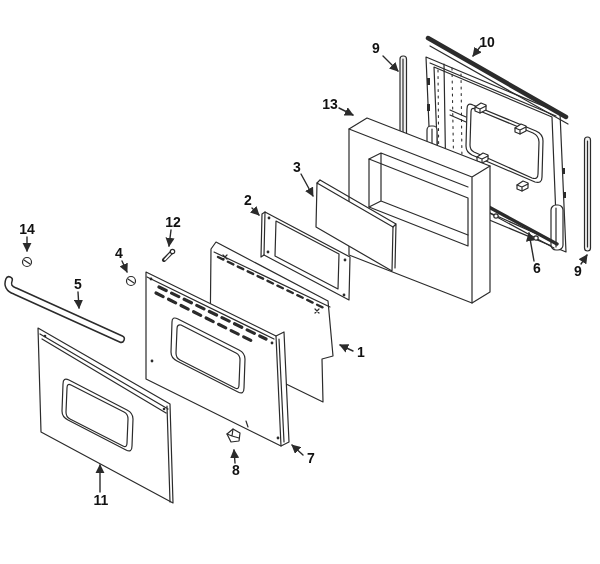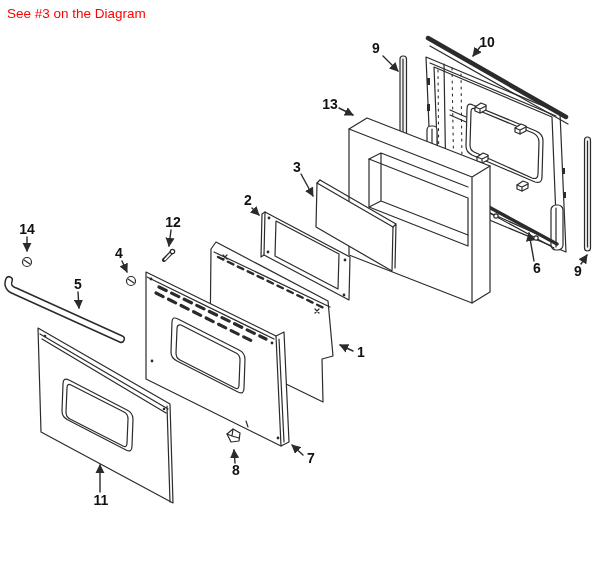--- a/index.html
+++ b/index.html
@@ -18,21 +18,20 @@
   .slotband{stroke-dasharray:6,5;stroke-width:2.4;}
   .dot{fill:#2b2b2b;stroke:none;}
   .lbl{fill:#111;stroke:none;font-family:"Liberation Sans",sans-serif;
        font-size:14px;font-weight:bold;text-anchor:middle;}
   .cline{stroke-width:1.4;}
 </style>
 </head>
 <body>
 
 <div class="canvas">
-  <div class="note">See #3 on the Diagram</div>
 
   <svg width="600" height="564" viewBox="0 0 600 564">
     <defs>
       <marker id="ah" viewBox="0 0 10 10" refX="9" refY="5" markerWidth="6.5" markerHeight="6.5" orient="auto-start-reverse">
         <path d="M0,0 L10,5 L0,10 Z" fill="#2b2b2b"></path>
       </marker>
     </defs>
 
     <g class="art">
 

